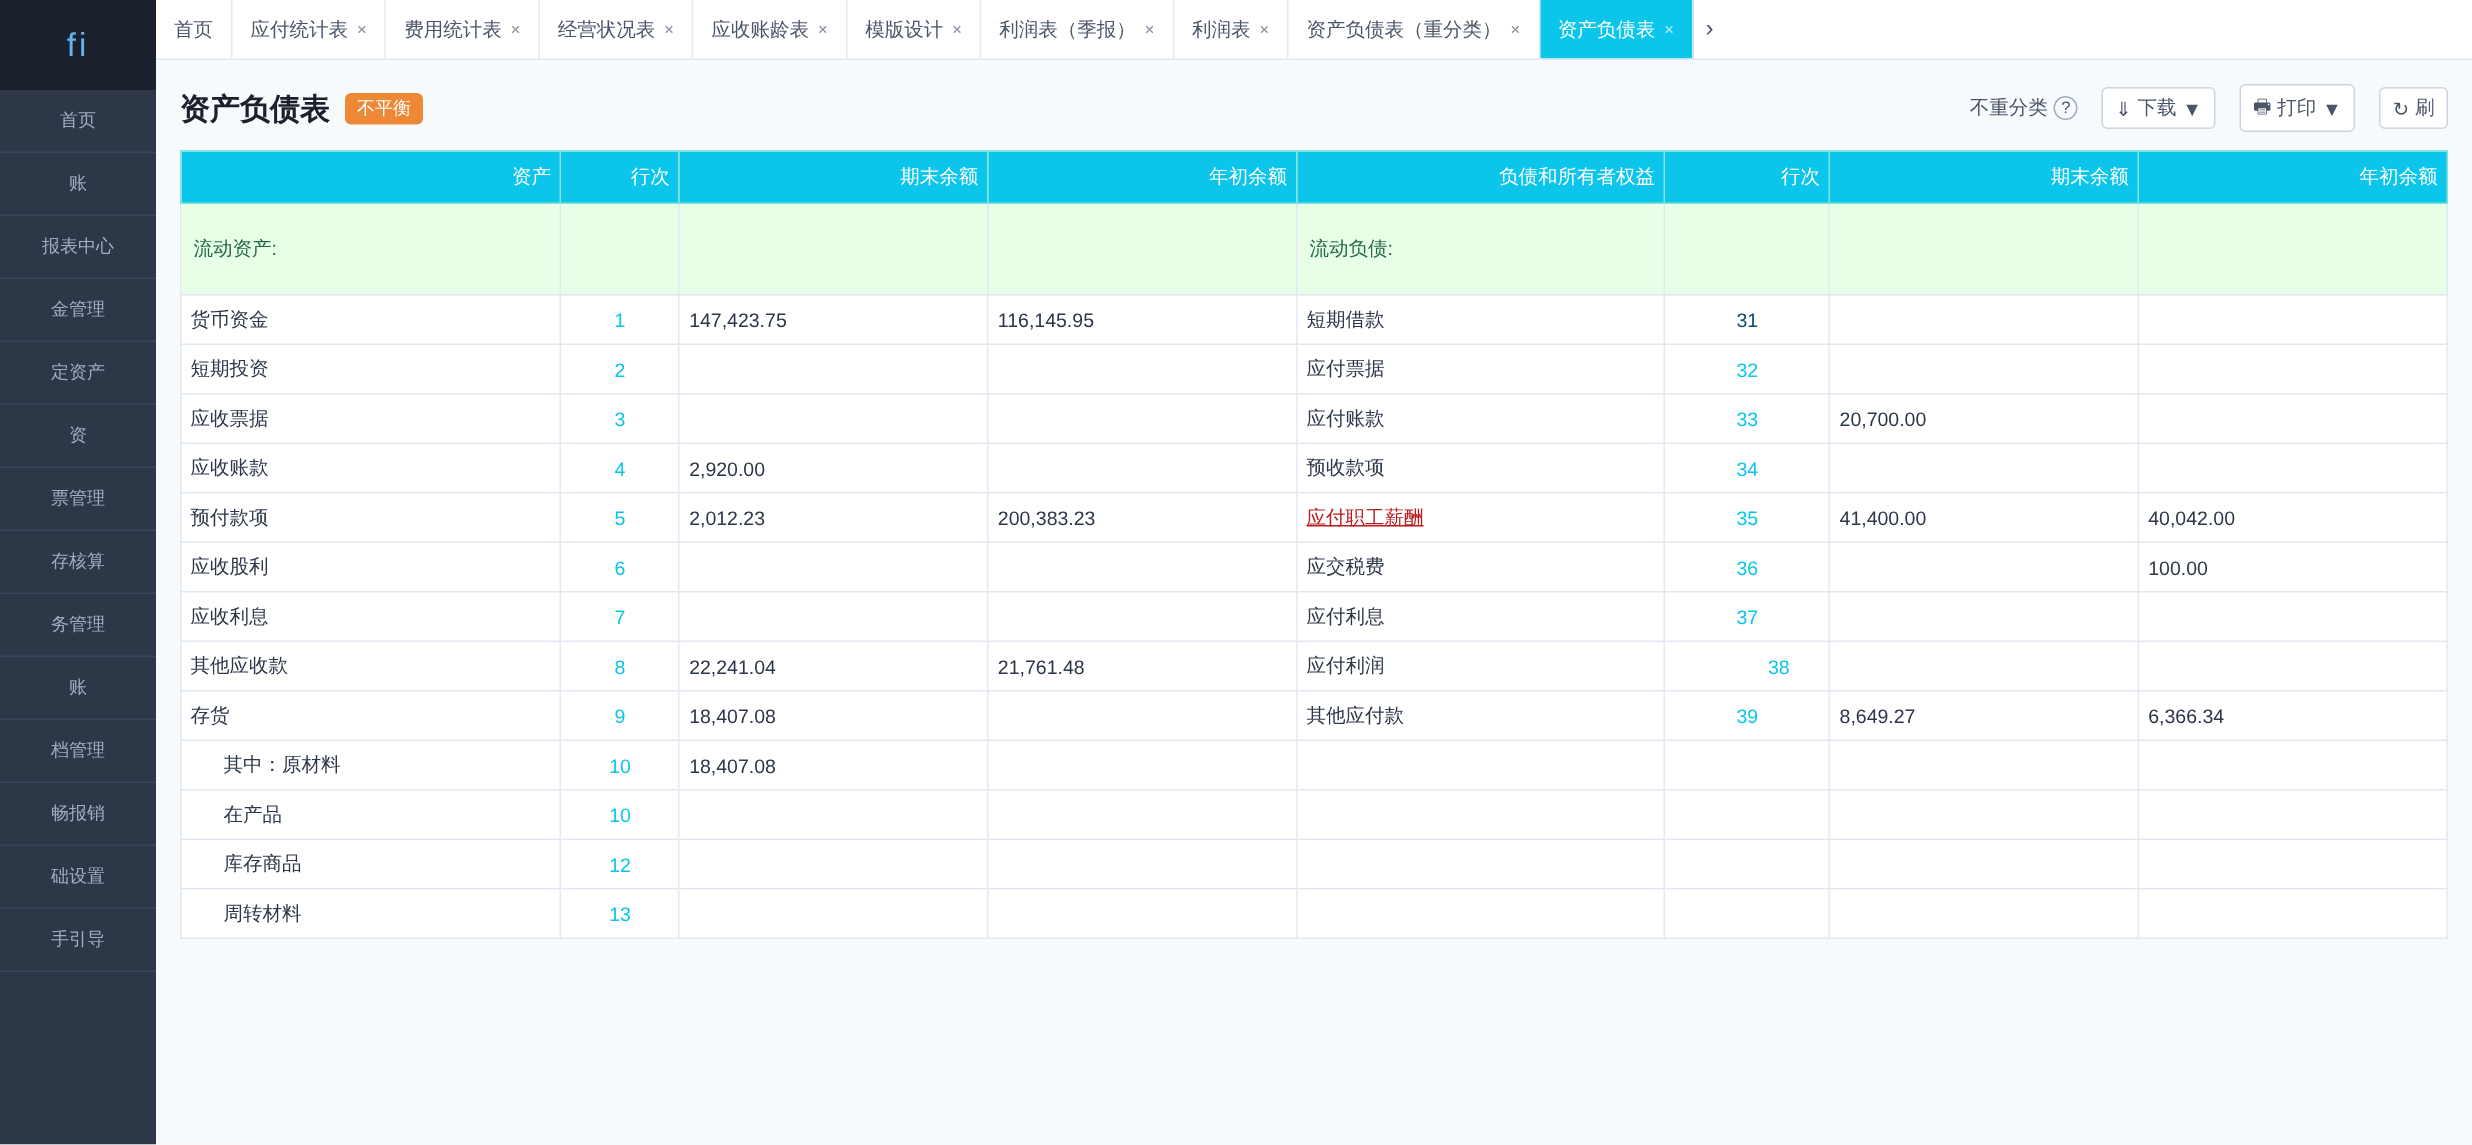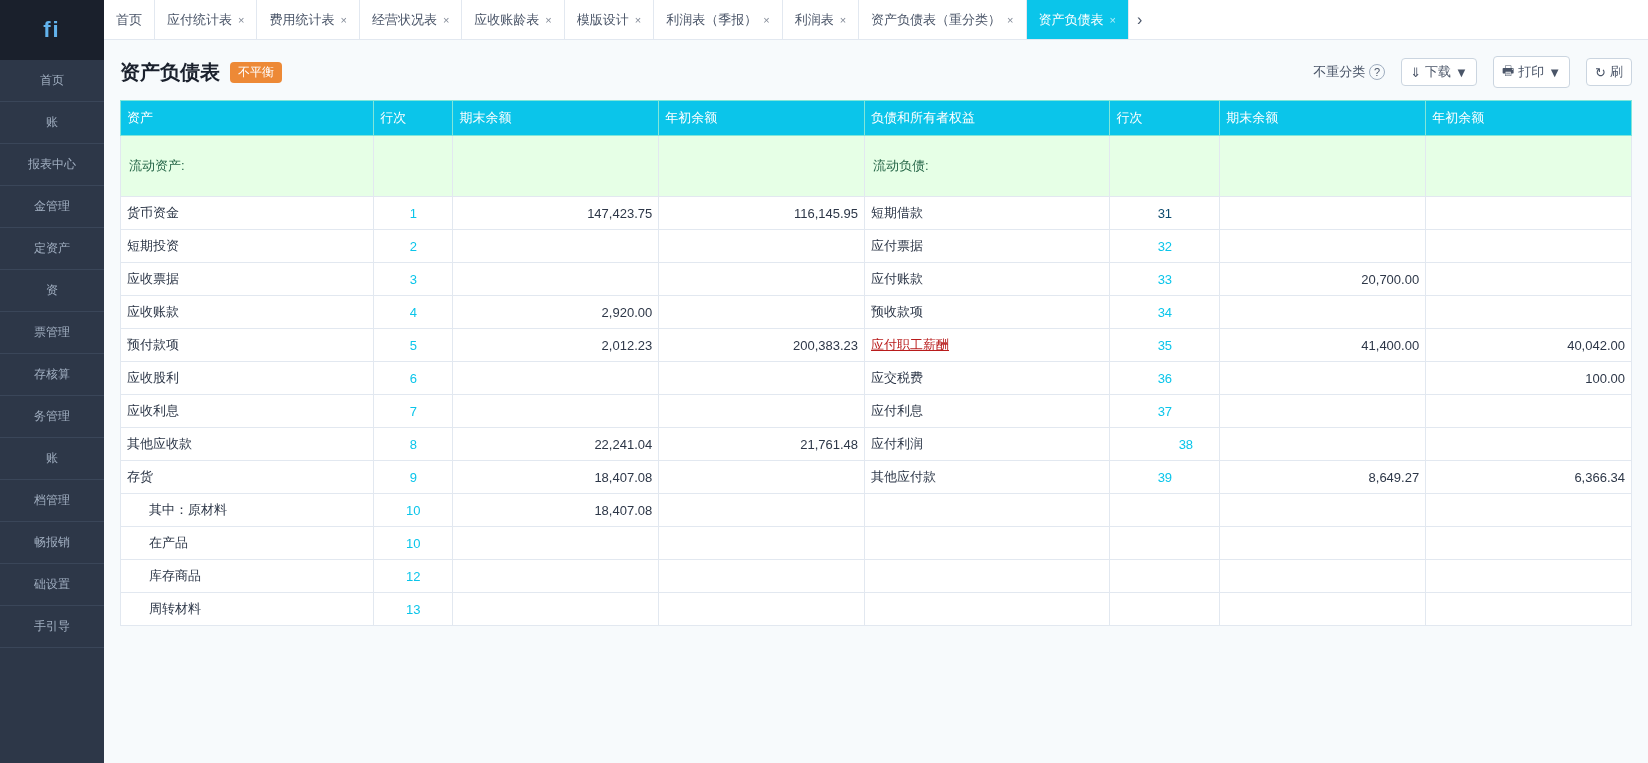--- a/index.html
+++ b/index.html
@@ -16,21 +16,21 @@
       height: 100%;
     }
     .sidebar-logo {
       height: 60px;
       background: #1a202c;
       display: flex;
       align-items: center;
       justify-content: center;
       color: #63b3ed;
       font-size: 22px;
-      font-weight: bold;
+      font-weight: normal;
       letter-spacing: 2px;
       flex-shrink: 0;
       text-align: center;
     }
     .sidebar-item {
       padding: 12px 8px;
       text-align: center;
       font-size: 12px;
       color: #a0aec0;
       cursor: pointer;
@@ -148,39 +148,39 @@
     .balance-table {
       width: 100%;
       border-collapse: collapse;
       background: #fff;
       font-size: 13px;
     }
     .balance-table th {
       background: #0bc5ea;
       color: #fff;
       padding: 8px 6px;
-      text-align: left;
+      text-align: right;
       border: 1px solid #81e6d9;
       font-weight: normal;
     }
     .balance-table td {
       padding: 7px 6px;
       border: 1px solid #e2e8f0;
       color: #2d3748;
     }
     .balance-table tr.section-header td {
       background: #e6ffe6;
       color: #276749;
       font-size: 13px;
       padding: 21px 8px;
     }
 
     .col-asset { width: 160px; text-align: left; padding-left: 12px; }
     .col-line { width: 50px; text-align: center; color: #0bc5ea; }
-    .col-amount { width: 130px; text-align: right; padding-right: 8px; }
+    .col-amount { width: 130px; padding-right: 8px; }
     .col-liability { width: 155px; text-align: left; padding-left: 12px; }
 
     .indent { padding-left: 28px !important; }
 
     
     .content::-webkit-scrollbar { width: 6px; }
     .content::-webkit-scrollbar-track { background: #e2e8f0; }
     .content::-webkit-scrollbar-thumb { background: #a0aec0; border-radius: 3px; }
   </style>
 </head>

